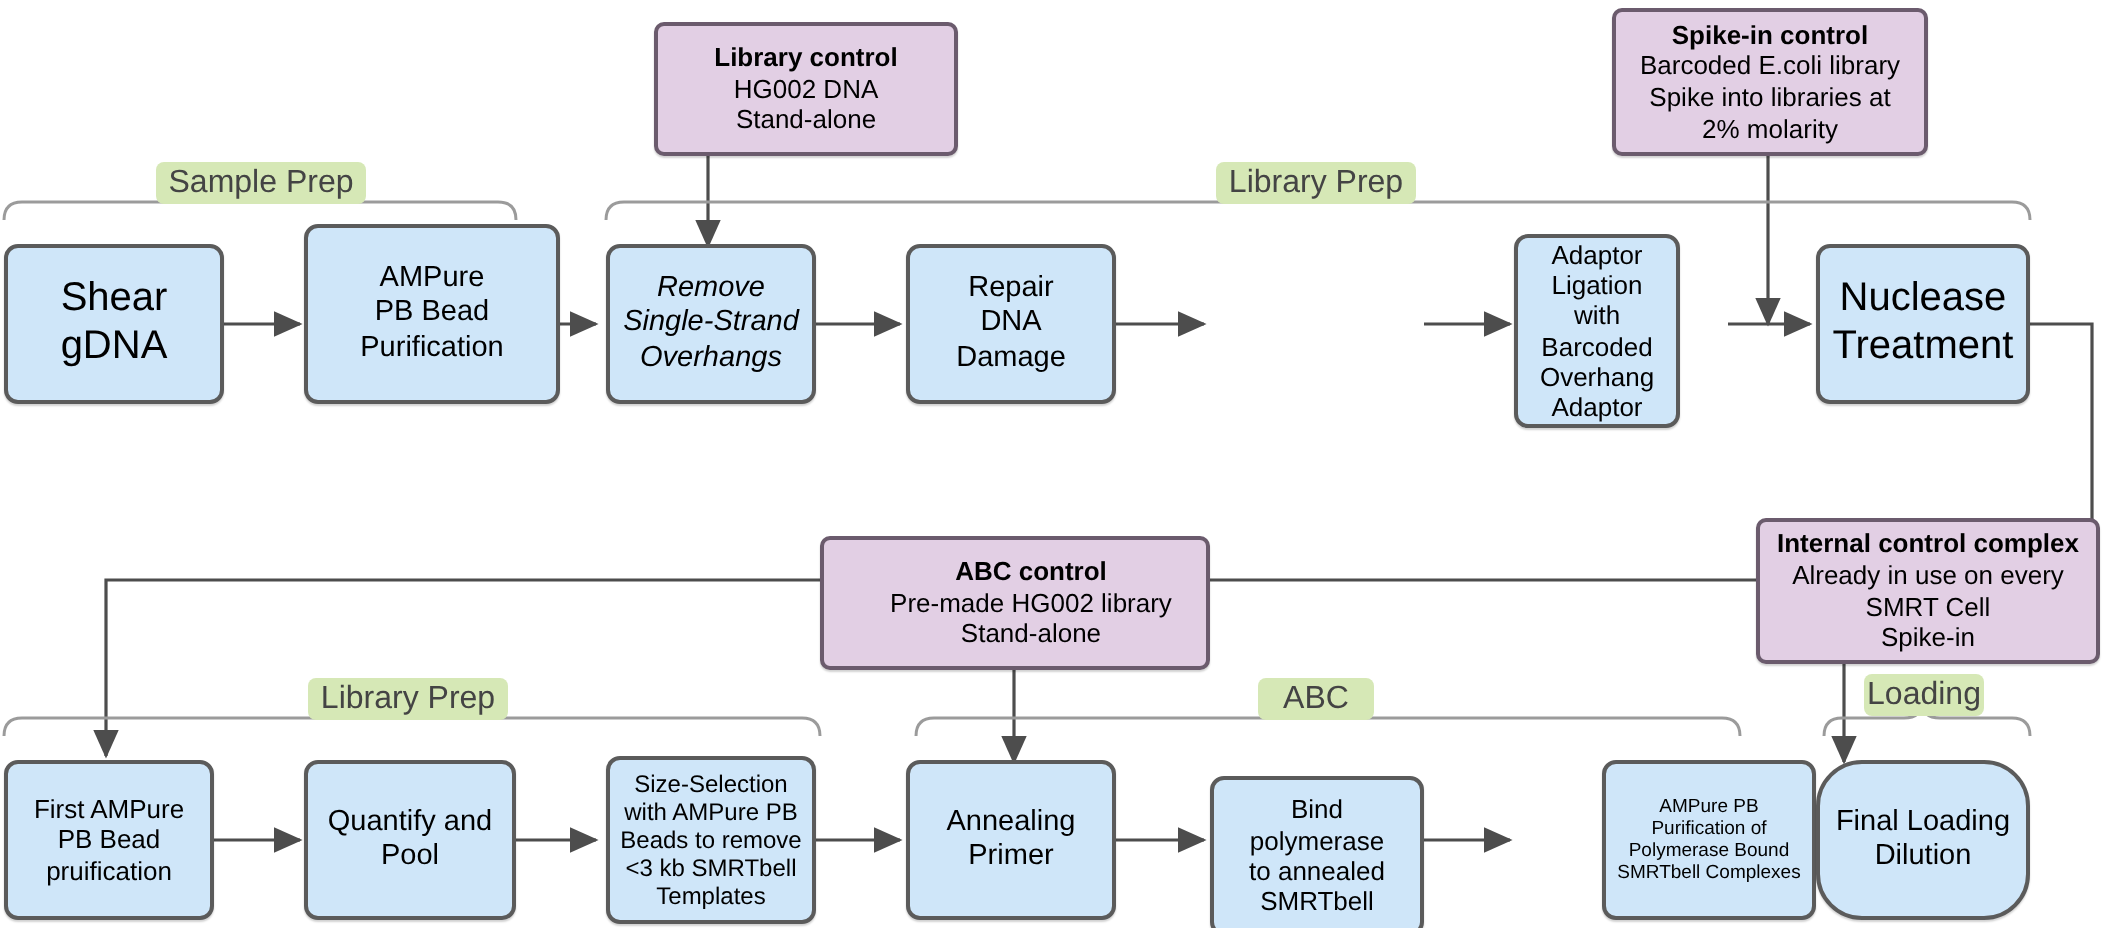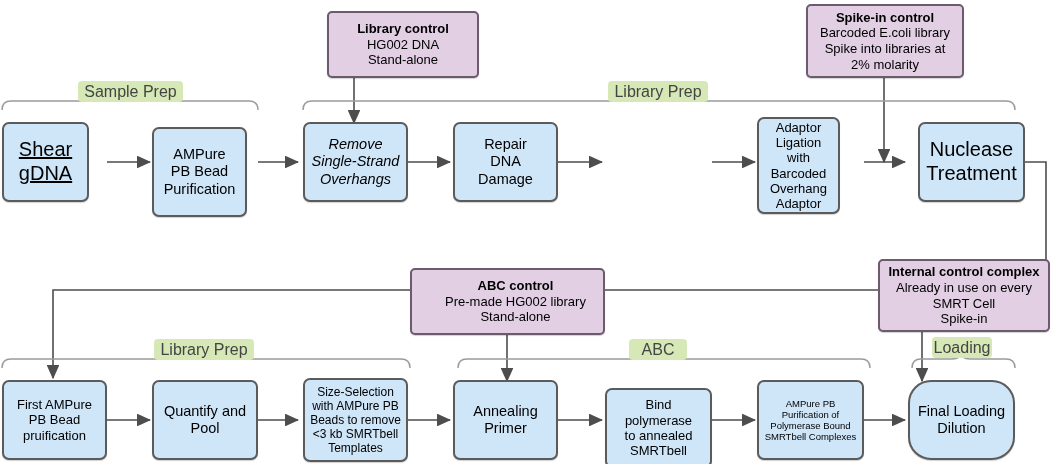--- a/index.html
+++ b/index.html
@@ -96,55 +96,55 @@
     <path class="brk" d="M458,368 q0,-9 9,-9 L648,359 q9,0 9,-8 q0,8 9,8 L861,359 q9,0 9,9"></path>
     <path class="brk" d="M912,368 q0,-9 9,-9 L952,359 q9,0 9,-8 q0,8 9,8 L1006,359 q9,0 9,9"></path>
   </svg>
 
   <div class="phase" style="left:78px;top:81px;width:105px;">Sample Prep</div>
   <div class="phase" style="left:608px;top:81px;width:100px;">Library Prep</div>
   <div class="phase" style="left:154px;top:339px;width:100px;">Library Prep</div>
   <div class="phase" style="left:629px;top:339px;width:58px;">ABC</div>
   <div class="phase" style="left:932px;top:337px;width:60px;">Loading</div>
 
-  <div class="node fs20" style="left:2px;top:122px;width:87px;height:80px;text-decoration:underline;">Shear
+  <div class="node fs20" style="left:2px;top:122px;width:110px;height:80px;">Shear
 gDNA</div>
-  <div class="node fs15" style="left:152px;top:127px;width:95px;height:90px;">AMPure
+  <div class="node fs15" style="left:152px;top:112px;width:128px;height:90px;">AMPure
 PB Bead
 Purification</div>
   <div class="node fs15" style="left:303px;top:122px;width:105px;height:80px;font-style:italic;">Remove
 Single-Strand
 Overhangs</div>
   <div class="node fs15" style="left:453px;top:122px;width:105px;height:80px;">Repair
 DNA
 Damage</div>
   <div class="node fs13" style="left:757px;top:117px;width:83px;height:97px;">Adaptor
 Ligation with
 Barcoded
 Overhang
 Adaptor</div>
-  <div class="node fs20" style="left:908px;top:122px;width:107px;height:80px;margin-left:10px;">Nuclease
+  <div class="node fs20" style="left:908px;top:122px;width:107px;height:80px;">Nuclease
 Treatment</div>
 
   <div class="node fs13" style="left:2px;top:380px;width:105px;height:80px;">First AMPure
 PB Bead
 pruification</div>
   <div class="node fs15" style="left:152px;top:380px;width:106px;height:80px;">Quantify and
 Pool</div>
   <div class="node fs12" style="left:303px;top:378px;width:105px;height:84px;">Size-Selection
 with AMPure PB
 Beads to remove
 &lt;3 kb SMRTbell
 Templates</div>
   <div class="node fs15" style="left:453px;top:380px;width:105px;height:80px;">Annealing
 Primer</div>
   <div class="node fs13" style="left:605px;top:388px;width:107px;height:80px;">Bind polymerase
 to annealed
 SMRTbell</div>
-  <div class="node fs10" style="left:757px;top:380px;width:107px;height:80px;">AMPure PB
+  <div class="node fs10" style="left:801px;top:380px;width:107px;height:80px;">AMPure PB
 Purification of
 Polymerase Bound
 SMRTbell Complexes</div>
   <div class="node fs15" style="left:908px;top:380px;width:107px;height:80px;border-radius:23px;">Final Loading
 Dilution</div>
 
   <div class="node ctrl fs13" style="left:305px;top:11px;width:152px;height:67px;margin-left:22px;">
     <div class="hdr">Library control</div>
     <div class="bdy">HG002 DNA
 Stand-alone</div>

